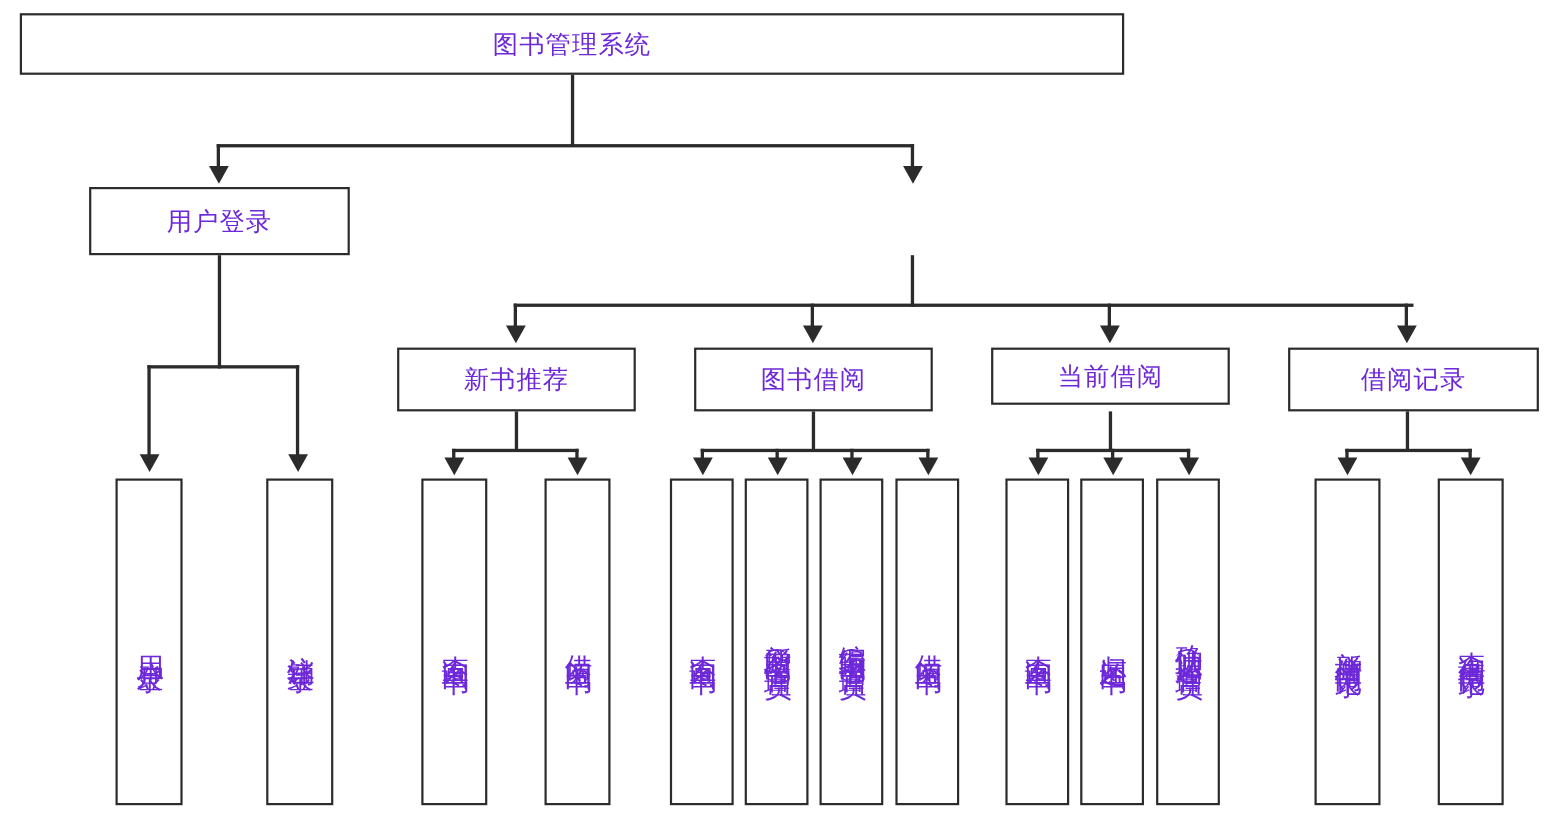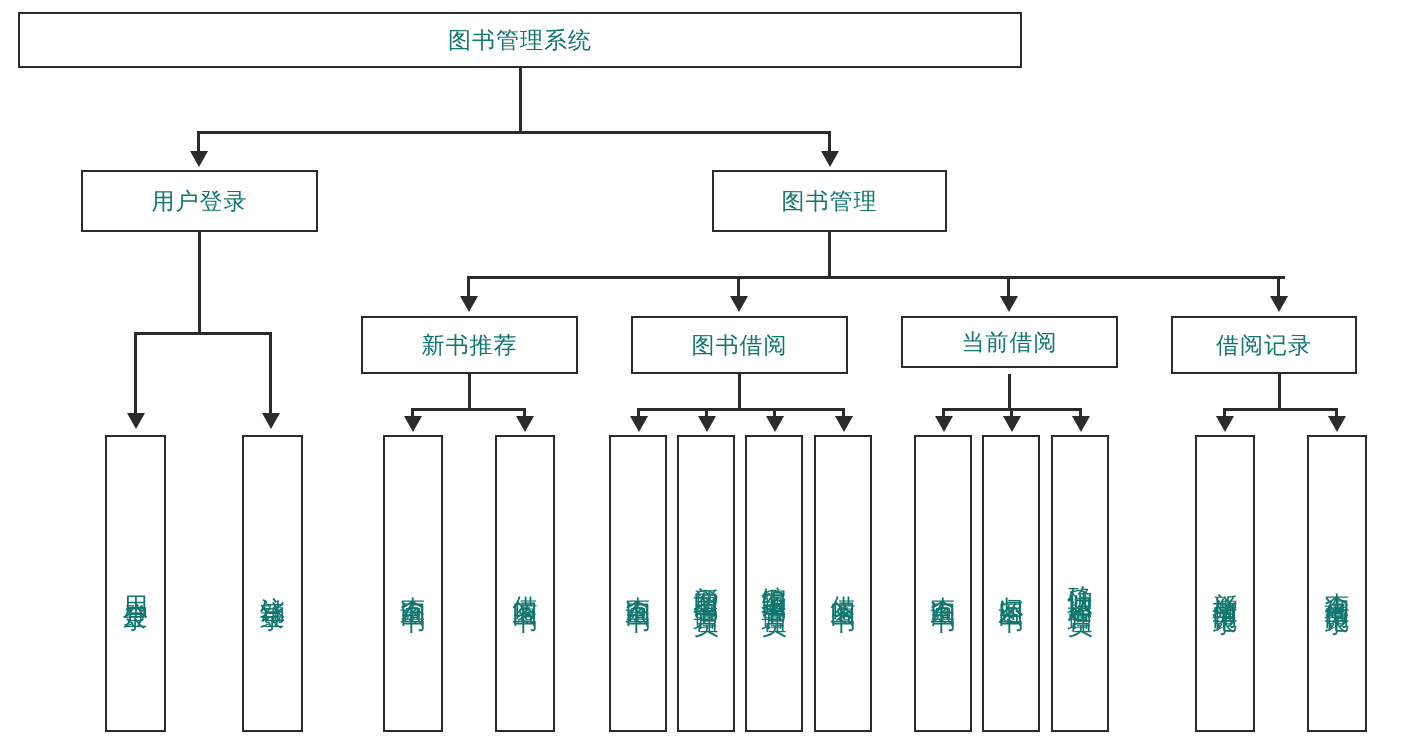--- a/index.html
+++ b/index.html
@@ -18,21 +18,21 @@
     overflow: hidden;
   }
   .node {
     position: absolute;
     box-sizing: border-box;
     border: 2px solid #2b2b2b;
     background: #ffffff;
     display: flex;
     align-items: center;
     justify-content: center;
-    color: #0f766e;
+    color: #6d28d9;
   }
   .node.h {
     font-size: 23px;
     letter-spacing: 1px;
   }
   .node.v {
     writing-mode: vertical-rl;
     text-orientation: upright;
     font-size: 25px;
     letter-spacing: 4px;
@@ -80,23 +80,20 @@
   <div class="line hz" style="left:197px; top:131px; width:634px; height:3px;"></div>
 
   <div class="line vt" style="left:197px; top:131px; width:3px; height:22px;"></div>
   <div class="arrow" style="left:190px; top:151px;"></div>
   <div class="line vt" style="left:828px; top:131px; width:3px; height:22px;"></div>
   <div class="arrow" style="left:821px; top:151px;"></div>
 
   <div class="node h" style="left:81px; top:170px; width:237px; height:62px;">
     <span>用户登录</span>
   </div>
-  <div class="node h" style="left:712px; top:170px; width:235px; height:62px;">
-    <span>图书管理</span>
-  </div>
 
   <div class="line vt" style="left:198px; top:232px; width:3px; height:103px;"></div>
   <div class="line hz" style="left:134px; top:332px; width:138px; height:3px;"></div>
   <div class="line vt" style="left:134px; top:332px; width:3px; height:83px;"></div>
   <div class="arrow" style="left:127px; top:413px;"></div>
   <div class="line vt" style="left:269px; top:332px; width:3px; height:83px;"></div>
   <div class="arrow" style="left:262px; top:413px;"></div>
 
   <div class="node v" style="left:105px; top:435px; width:61px; height:297px;">
     <span class="vtext">用户登录</span>
@@ -119,21 +116,21 @@
 
   <div class="node h" style="left:631px; top:316px; width:217px; height:58px;">
     <span>图书借阅</span>
   </div>
   <div class="node h" style="left:361px; top:316px; width:217px; height:58px;">
     <span>新书推荐</span>
   </div>
   <div class="node h" style="left:901px; top:316px; width:217px; height:52px;">
     <span>当前借阅</span>
   </div>
-  <div class="node h" style="left:1171px; top:316px; width:186px; height:58px;">
+  <div class="node h" style="left:1171px; top:316px; width:228px; height:58px;">
     <span>借阅记录</span>
   </div>
 
   <div class="line vt" style="left:468px; top:374px; width:3px; height:36px;"></div>
   <div class="line hz" style="left:411px; top:408px; width:115px; height:3px;"></div>
   <div class="line vt" style="left:411px; top:408px; width:3px; height:10px;"></div>
   <div class="arrow" style="left:404px; top:416px;"></div>
   <div class="line vt" style="left:523px; top:408px; width:3px; height:10px;"></div>
   <div class="arrow" style="left:516px; top:416px;"></div>
 

